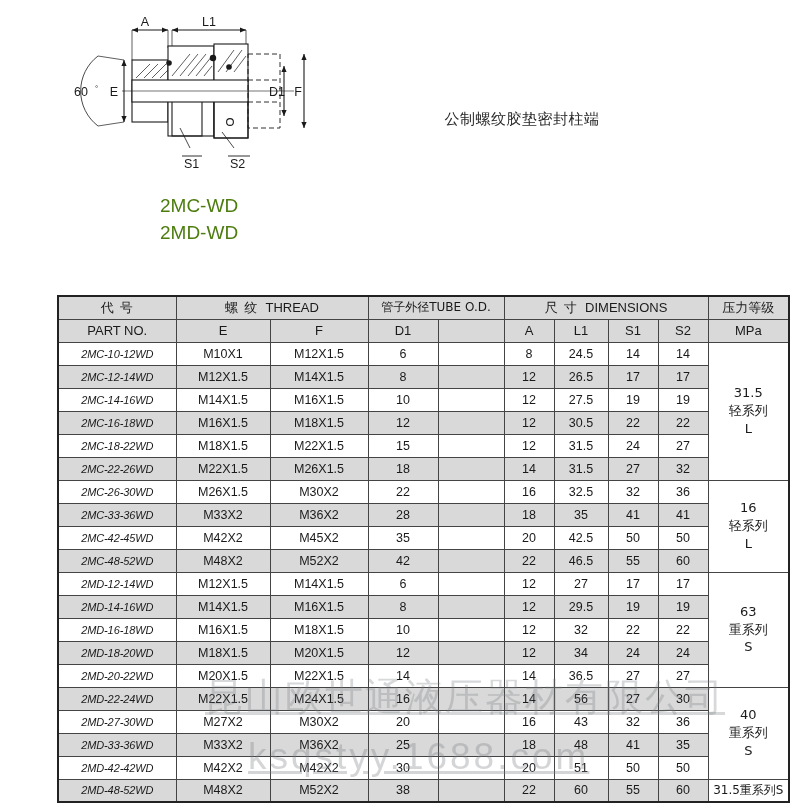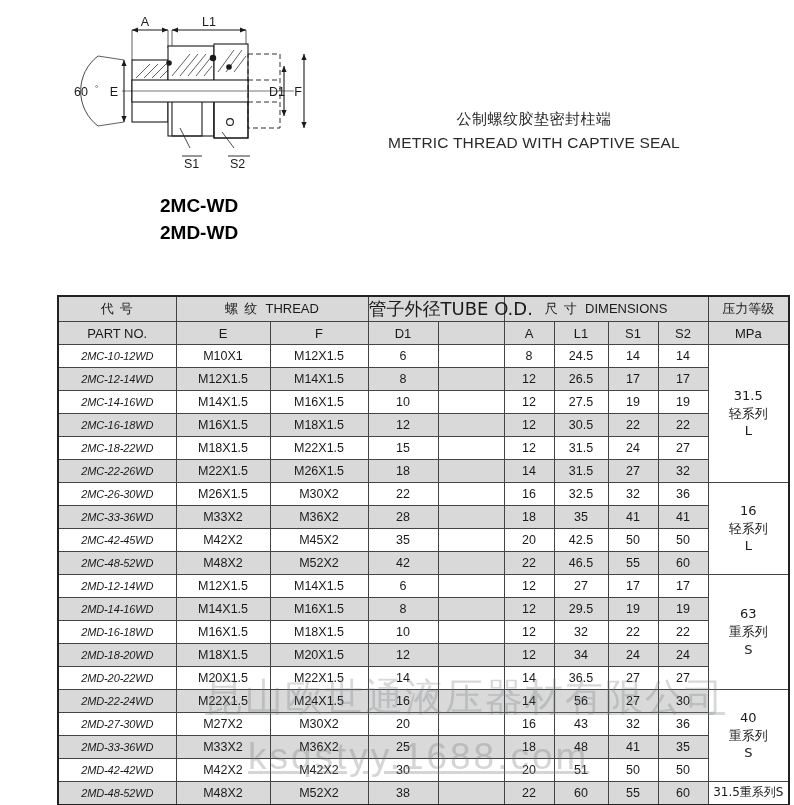--- a/index.html
+++ b/index.html
@@ -13,37 +13,37 @@
     overflow: hidden;
   }
 
   
   .top-area { position: relative; height: 285px; }
 
   .drawing { position: absolute; left: 62px; top: 8px; width: 255px; height: 165px; }
   .drawing svg { display: block; }
 
   .title-block {
-    position: absolute; left: 384px; top: 108px;
+    position: absolute; left: 372px; top: 108px;
     width: 300px; text-align: center;
   }
   .title-cn {
     font-size: 15px; letter-spacing: 0.5px; color: #2a2a2a;
     font-family: "DejaVu Sans", sans-serif;
     line-height: 1.5;
   }
   .title-en {
     font-size: 15.5px; color: #2a2a2a; letter-spacing: 0.2px;
     line-height: 1.5; white-space: nowrap;
   }
 
   .partcodes {
     position: absolute; left: 160px; top: 193px;
-    font-size: 19px; font-weight: bold; line-height: 1.42;
-    color: #000000;
+    font-size: 19px; font-weight: normal; line-height: 1.42;
+    color: #4d7c0f;
   }
 
   
   .table-wrap { position: absolute; left: 57px; top: 295px; width: 681px; }
   table.spec {
     border-collapse: collapse;
     width: 681px;
     table-layout: fixed;
     font-size: 12.5px;
     border-radius: 31px;
@@ -193,21 +193,20 @@
         <text x="215" y="88" text-anchor="middle">D1</text>
         <text x="236" y="88" text-anchor="middle">F</text>
         <text x="122" y="160">S1</text>
         <text x="168" y="160">S2</text>
       </g>
     </svg>
   </div>
 
   <div class="title-block">
     <div class="title-cn">公制螺纹胶垫密封柱端</div>
-    <div class="title-en">METRIC THREAD WITH CAPTIVE SEAL</div>
   </div>
 
   <div class="partcodes">
     <div>2MC-WD</div>
     <div>2MD-WD</div>
   </div>
 </div>
 
 <div class="table-wrap">
   <table class="spec">
@@ -223,21 +222,21 @@
         <col class="c-s2">
         <col class="c-mpa">
     </colgroup>
     <thead>
       <tr class="hdr">
         <td rowspan="1" class="hdr-cn">代  号</td>
         <td colspan="2">
           <span class="hdr-cn">螺 纹</span>&nbsp;
           <span>THREAD</span>
         </td>
-        <td colspan="2" class="hdr-cn" style="font-size:18px;letter-spacing:0">管子外径TUBE O.D.</td>
+        <td colspan="2" class="hdr-cn" style="font-size:12px;letter-spacing:0">管子外径TUBE O.D.</td>
         <td colspan="4">
           <span class="hdr-cn">尺  寸</span>&nbsp;
           <span>DIMENSIONS</span>
         </td>
         <td class="hdr-cn" style="letter-spacing:0">压力等级</td>
       </tr>
       <tr class="hdr">
         <td class="thickbot">PART  NO.</td>
         <td class="thickbot">E</td>
         <td class="thickbot">F</td>

